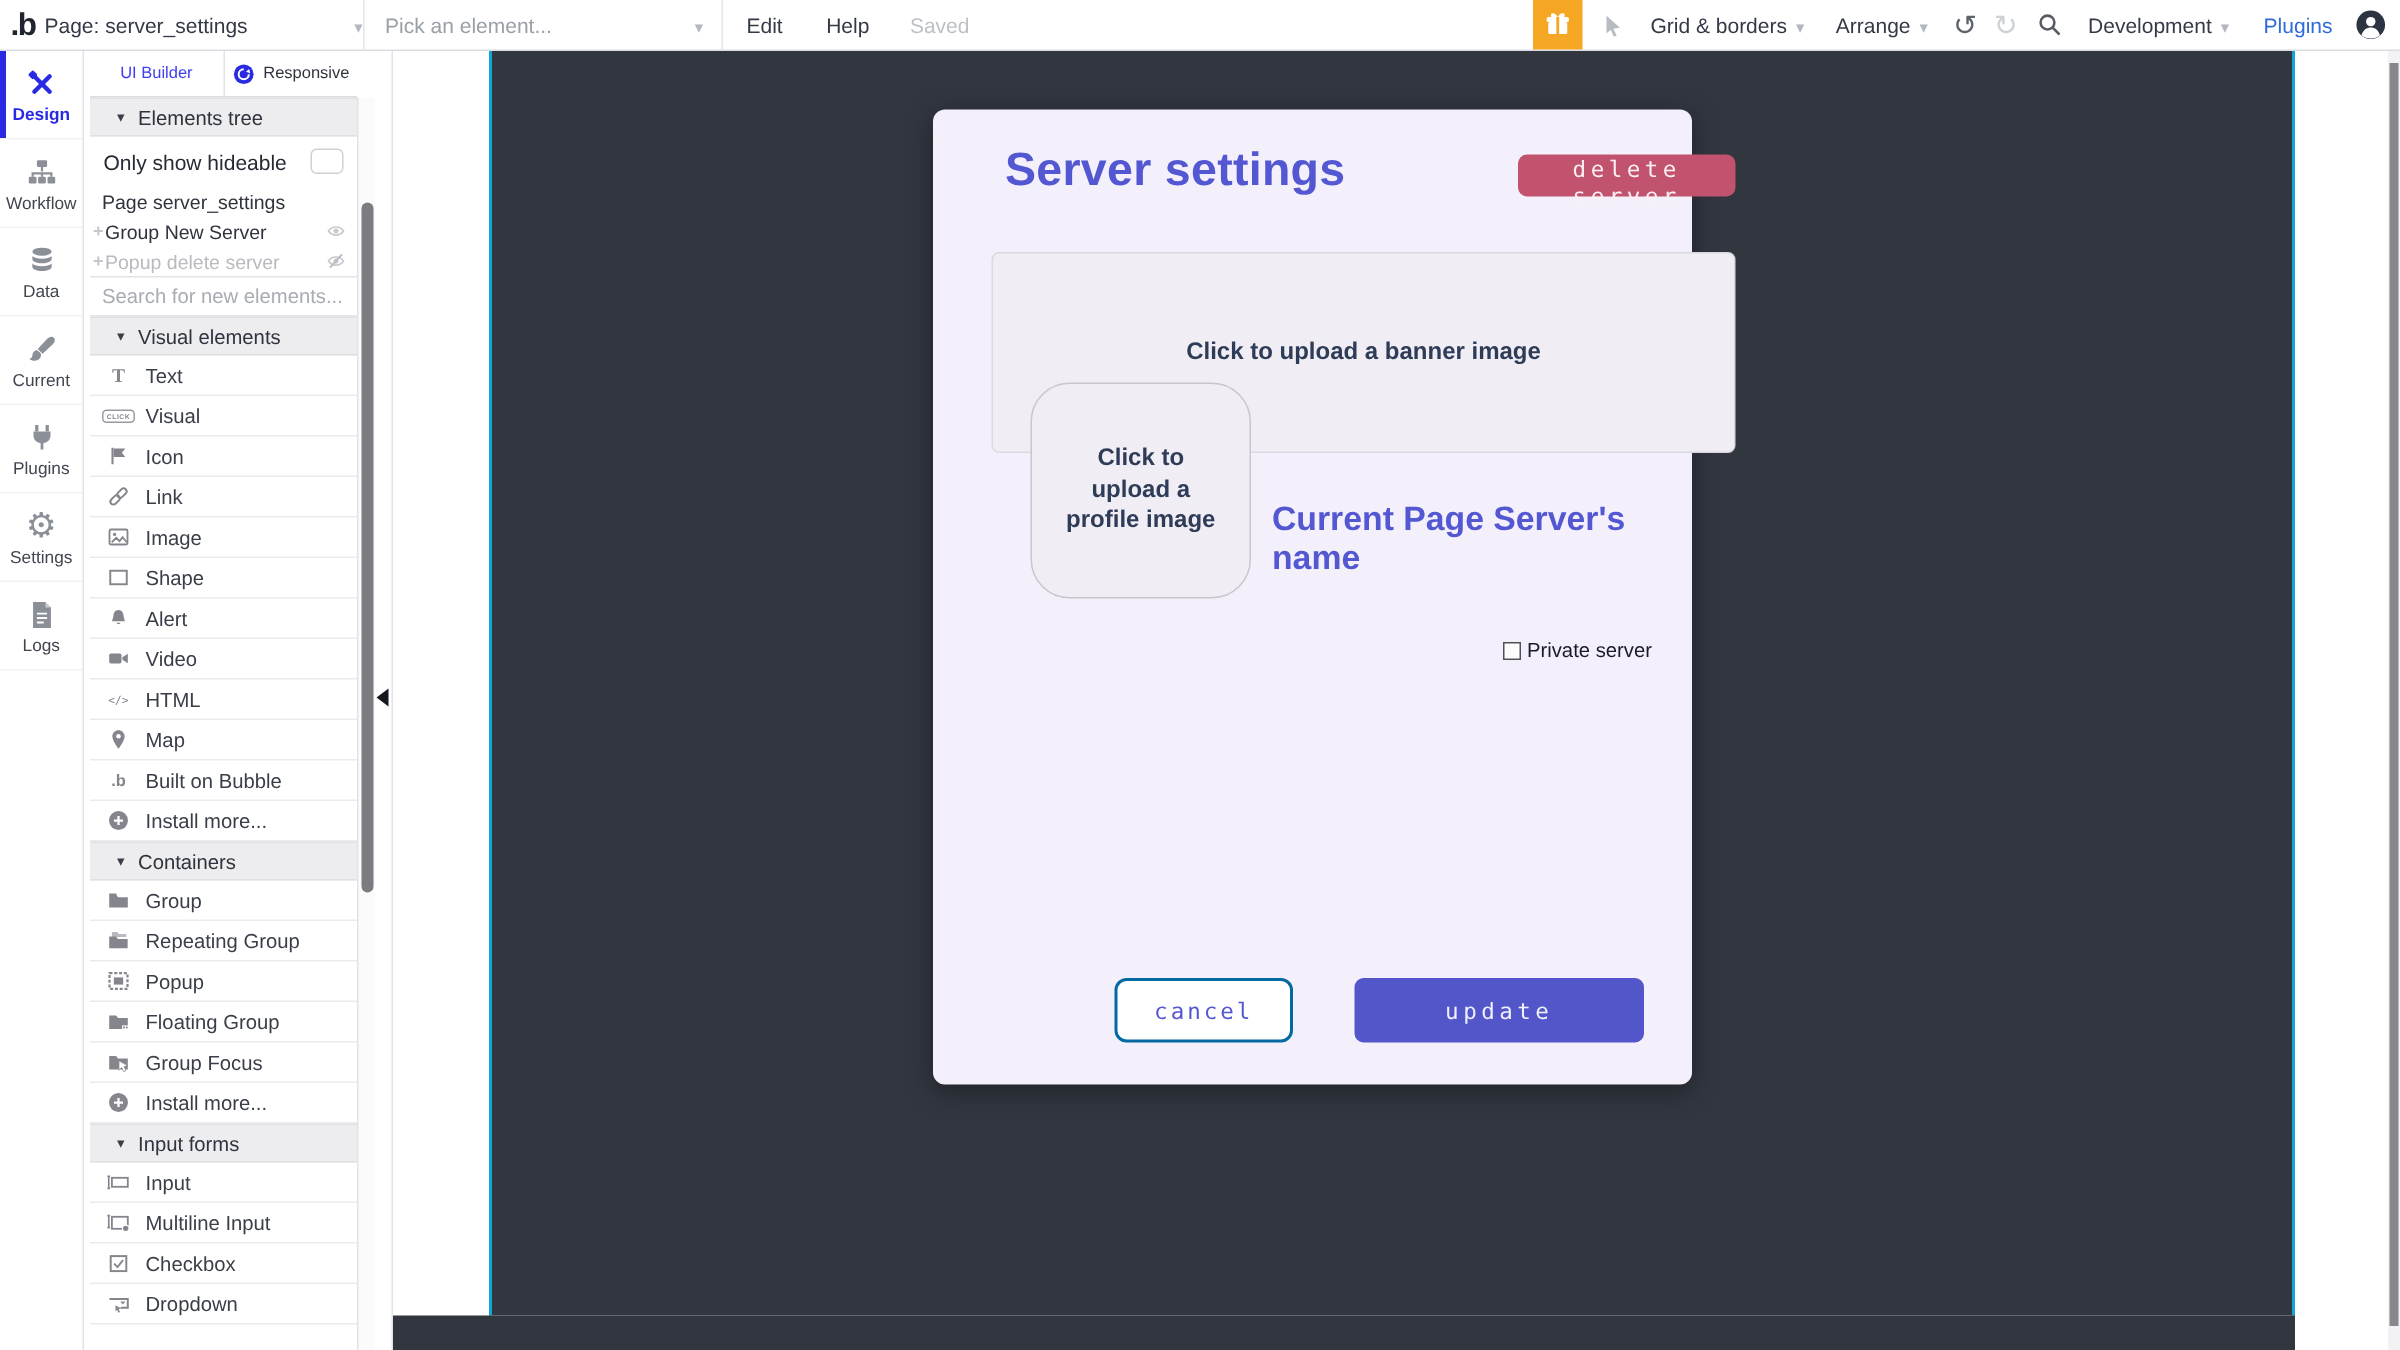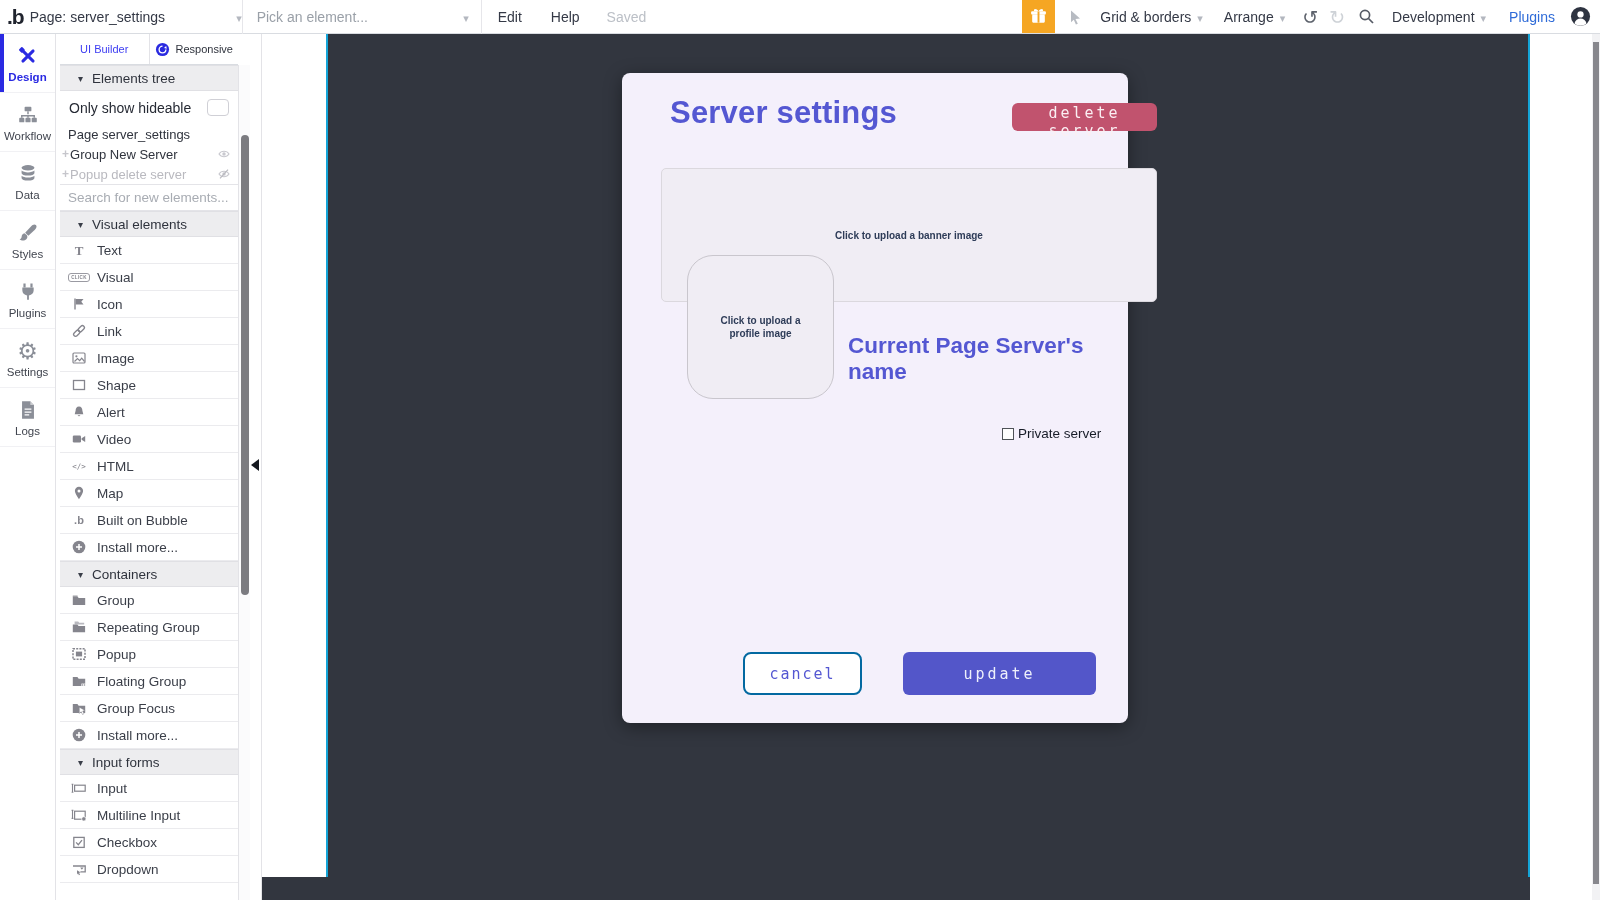--- a/index.html
+++ b/index.html
@@ -69,21 +69,21 @@
   .canvas-thumb{position:absolute;left:1px;width:6px;top:8px;bottom:16px;background:#87878d;}
   
   .popup{position:absolute;left:360px;top:39px;width:506px;height:650px;background:#f4f0fb;border-radius:8px;
     box-shadow:0 4px 18px rgba(0,0,0,.38);}
   .pp-title{position:absolute;left:48px;top:22px;font-size:31px;font-weight:bold;color:var(--accent,#5457d2);letter-spacing:.2px;}
   .pp-delete{position:absolute;left:390px;top:30px;width:145px;height:28px;background:var(--delete_red,#c1536e);
     border:0;border-radius:6px;color:#fbeff3;font-size:15px;letter-spacing:3px;cursor:pointer;
     font-family:"DejaVu Sans Mono",monospace;}
   .pp-banner{position:absolute;left:39px;top:95px;width:496px;height:134px;background:#f0edf4;border:1px solid #dbd8de;
     border-radius:5px;display:flex;align-items:center;justify-content:center;cursor:pointer;}
-  .upload-text{font-size:10px;font-weight:bold;color:#2e3c58;text-align:center;line-height:1.3;}
+  .upload-text{font-size:16px;font-weight:bold;color:#2e3c58;text-align:center;line-height:1.3;}
   .pp-profile{position:absolute;left:65px;top:182px;width:147px;height:144px;background:#f0edf4;border:1px solid #c9c6cd;
     border-radius:26px;display:flex;align-items:center;justify-content:center;cursor:pointer;padding:0 22px;}
   .pp-name{position:absolute;left:226px;top:260px;font-size:22.5px;font-weight:bold;color:var(--accent,#5457d2);}
   .pp-desc{position:absolute;left:72px;top:352px;width:291px;height:95px;background:#fff;border-radius:3px 5px 5px 3px;
     display:flex;}
   .pp-desc .bar{width:5px;background:var(--input_bar,#5a2ee0);border-radius:3px 0 0 3px;flex:none;}
   .pp-desc textarea{flex:1;border:0;outline:0;resize:none;background:transparent;font-family:inherit;
     font-size:15px;color:#333;padding:13px 12px;}
   .pp-desc textarea::placeholder{color:#a8a5ad;}
   .pp-check{position:absolute;left:380px;top:353px;display:flex;align-items:center;gap:4px;cursor:pointer;}
@@ -198,21 +198,21 @@
       </span>
       <span class="side-label">Data</span>
     </div>
     <div class="side-item">
       <span class="side-ic">
         <svg width="22" height="22" viewBox="0 0 24 24">
           <path d="M20.6 3.4 c-1.5 -1.5 -3.6 -.4 -5.1 1.1 l-6.6 7.1 3.5 3.5 7.1 -6.6 c1.5 -1.5 2.6 -3.6 1.1 -5.1 z" fill="currentColor"></path>
           <path d="M8.1 12.4 c-1.9 .5 -2.9 1.9 -3.1 3.9 -.1 1.4 -1 2.1 -2.2 2.4 1.8 1.9 5.4 2.1 7.4 .1 1.3 -1.3 1.5 -3.1 .4 -4.6 z" fill="currentColor"></path>
         </svg>
       </span>
-      <span class="side-label">Styles</span>
+      <span class="side-label">Current</span>
     </div>
     <div class="side-item">
       <span class="side-ic">
         <svg width="22" height="22" viewBox="0 0 24 24">
           <path d="M8.2 2.6 v4.6 M15.8 2.6 v4.6" stroke="currentColor" stroke-width="2.4" fill="none"></path>
           <path d="M5.8 7.2 h12.4 v3 c0 3 -2.1 5.1 -5.2 5.6 v4.6 h-2 v-4.6 C7.9 15.3 5.8 13.2 5.8 10.2 z" fill="currentColor"></path>
         </svg>
       </span>
       <span class="side-label">Plugins</span>
     </div>

